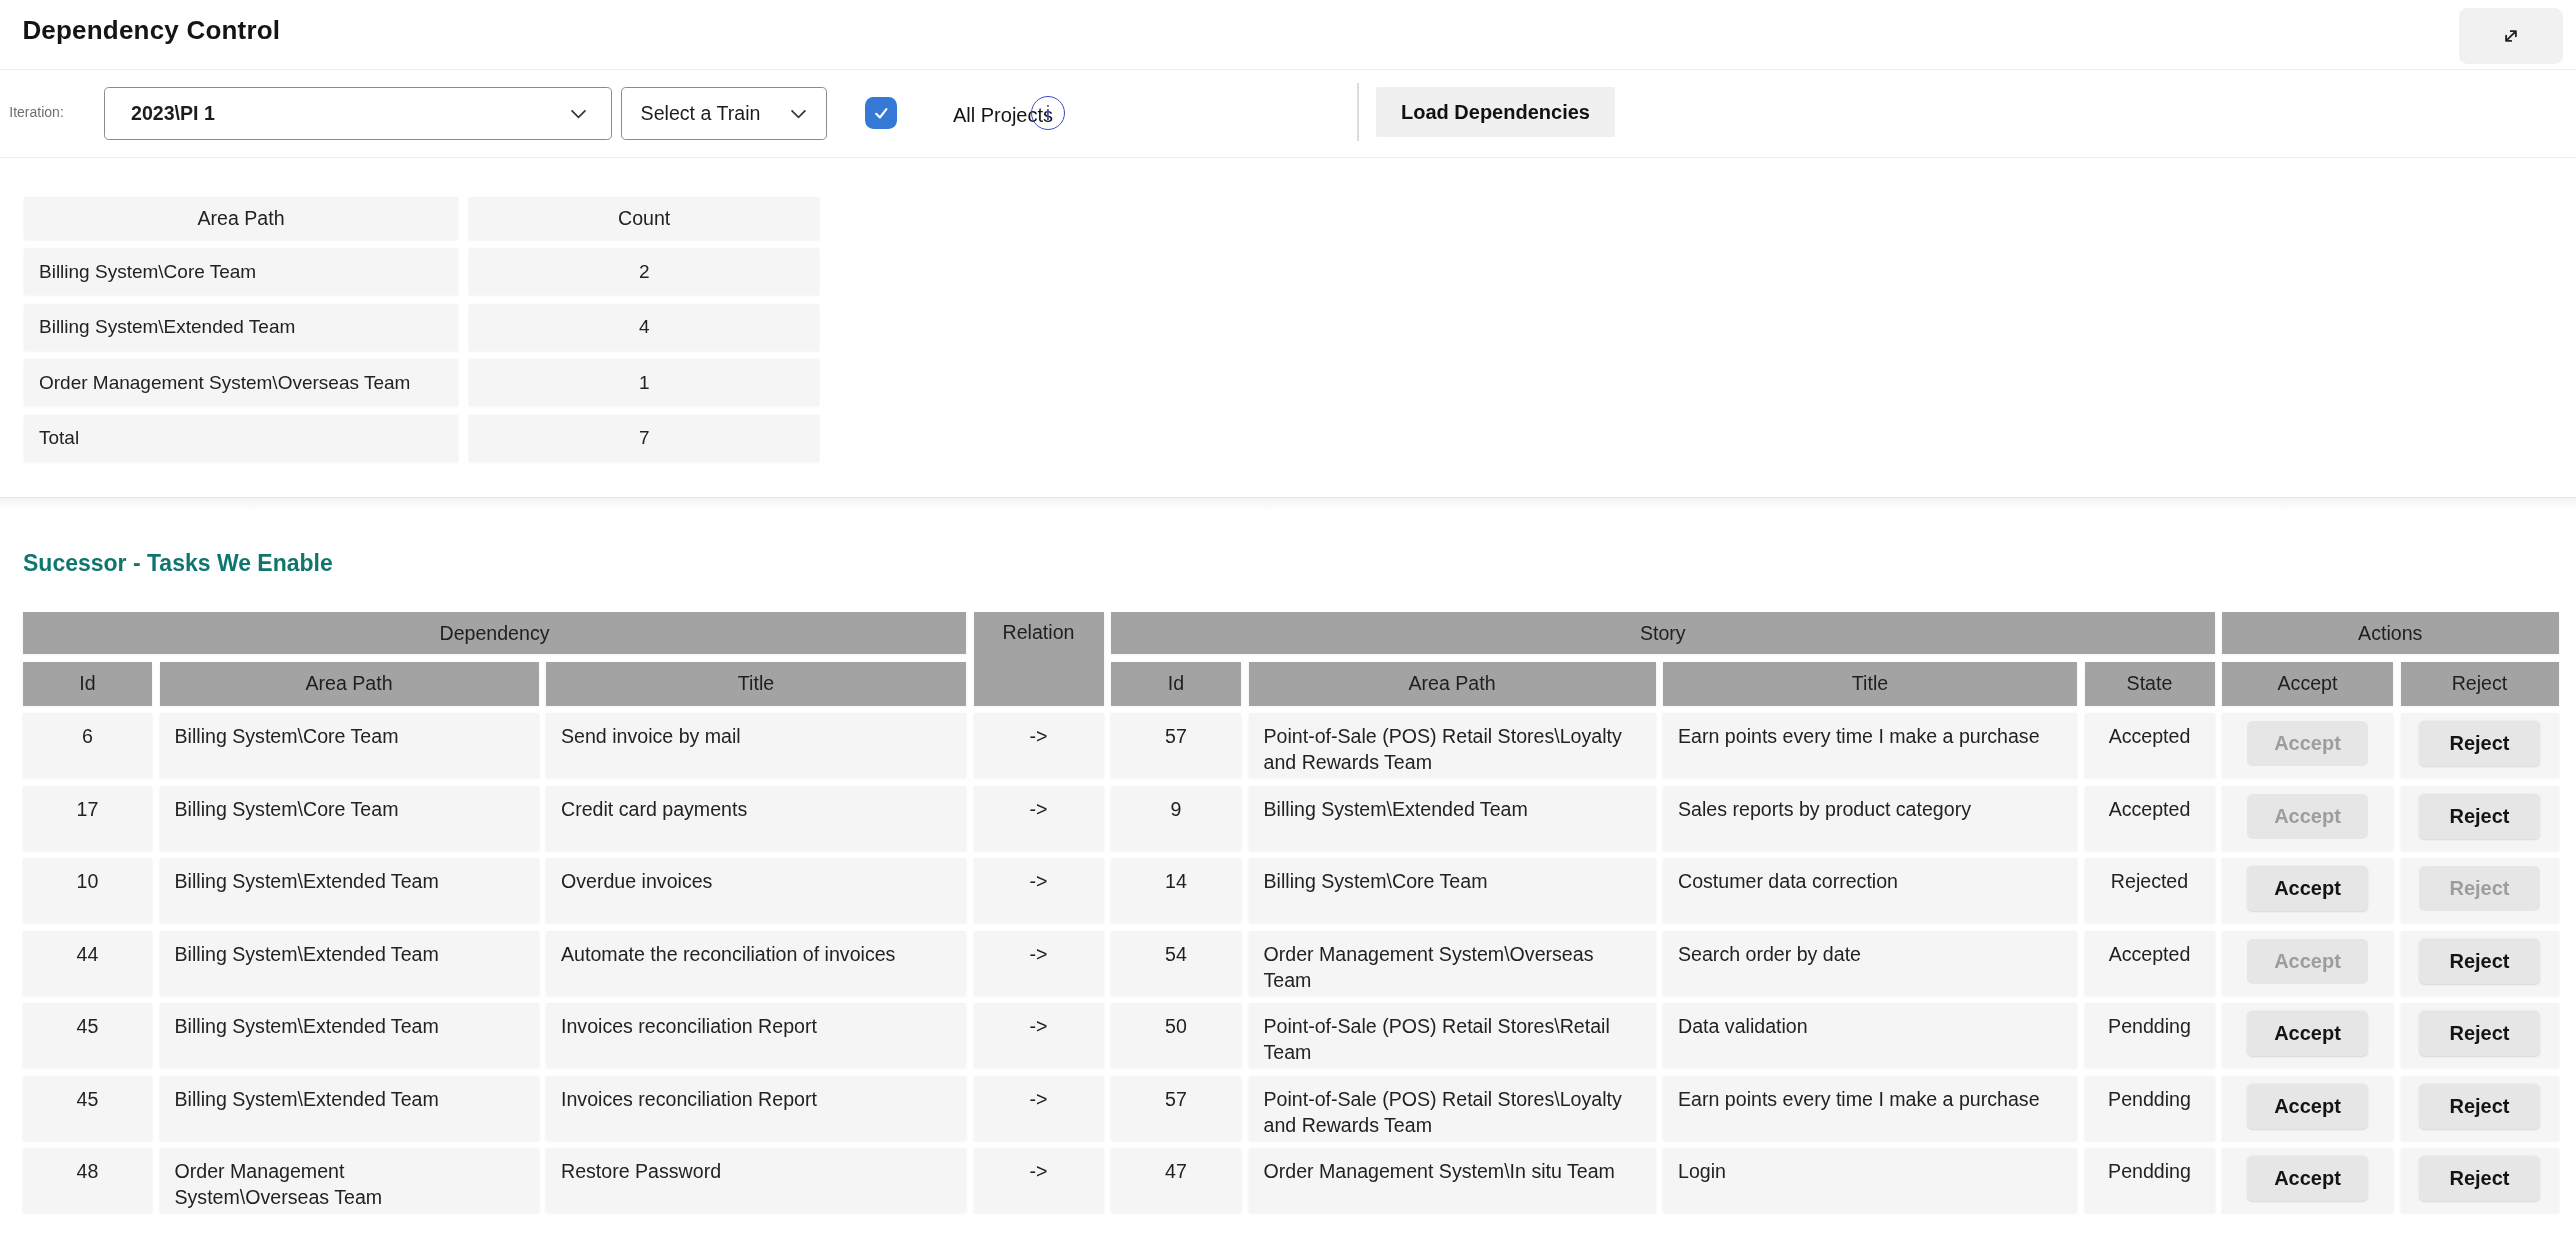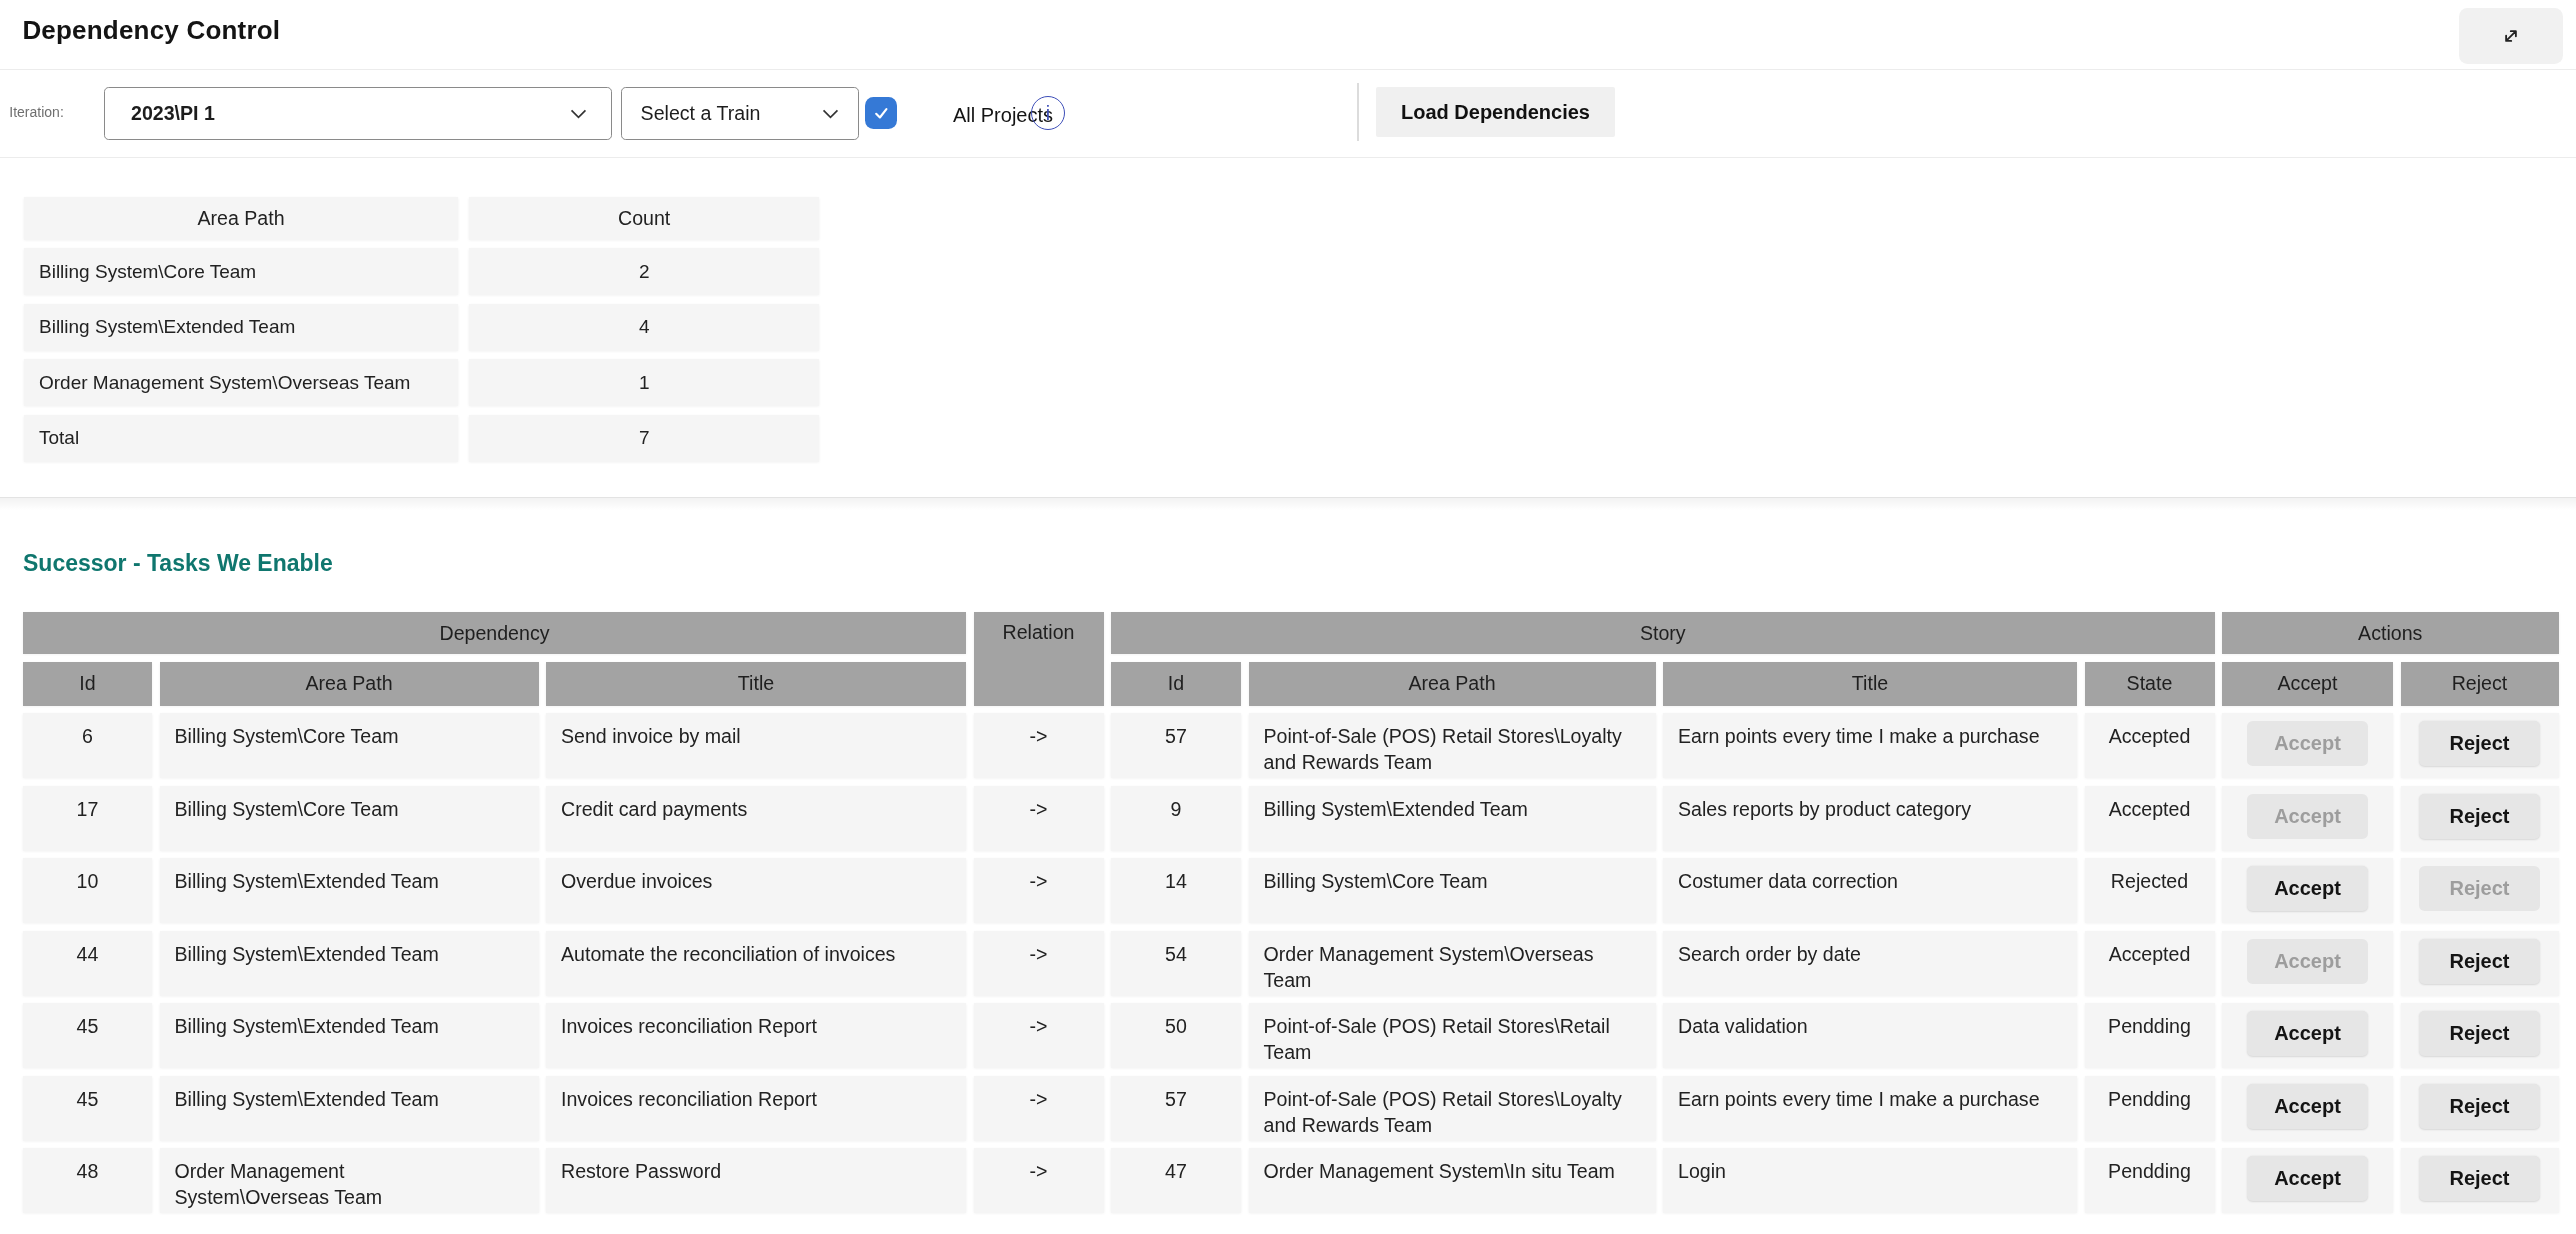--- a/index.html
+++ b/index.html
@@ -10,21 +10,21 @@
   
   .app-header { position:absolute; top:0; left:0; right:0; height:70px; background:#fff; border-bottom:0.9px solid #ececec; }
   .page-title { position:absolute; left:22.4px; top:15px; margin:0; font-size:26px; font-weight:600; color:#141414; letter-spacing:0.2px; }
   .expand-btn { position:absolute; right:13px; top:7.5px; width:104px; height:56px; background:#f1f1f1; border:none; border-radius:8.4px; display:flex; align-items:center; justify-content:center; cursor:pointer; }
 
   
   .toolbar { position:absolute; top:70px; left:0; right:0; height:88px; background:#fff; border-bottom:0.9px solid #ececec; }
   .iter-label { position:absolute; left:9.3px; top:34px; font-size:14px; color:#6f6f6f; }
   .dd { position:absolute; background:#fff; border:1.4px solid #8a8a8a; border-radius:4.7px; display:flex; align-items:center; cursor:pointer; }
   .dd-iteration { left:104px; top:17px; width:508px; height:53px; padding:16px 26px; }
-  .dd-train { left:621px; top:17px; width:238px; height:53px; padding:0 18.6px; }
+  .dd-train { left:621px; top:17px; width:206px; height:53px; padding:0 18.6px; }
   .dd-value { font-size:19.6px; color:#1d1d1d; }
   .dd-iteration .dd-value { font-weight:600; }
   .chev { position:absolute; right:24px; top:50%; margin-top:-4.7px; }
   .dd-train .chev { right:18.6px; }
   .checkbox { position:absolute; left:865px; top:27px; width:32px; height:32px; border-radius:8.4px; background:#3579d6; display:flex; align-items:center; justify-content:center; cursor:pointer; }
   .cb-label { position:absolute; left:914px; top:34px; font-size:20px; color:#141414;margin-left:39px; }
   .info { position:absolute; left:1031px; top:26px; width:34px; height:34px; border:1.9px solid #3d4eb8; border-radius:50%; color:#3d4eb8; display:flex; align-items:center; justify-content:center; font-size:19.6px; cursor:pointer; }
   .vdiv { position:absolute; left:1357px; top:13px; width:1.9px; height:58px; background:#dcdcdc; }
   .load-btn { position:absolute; left:1376px; top:17px; height:50px; padding:4px 25px; background:#f0f0f0; border:none; border-radius:1.9px; font-family:inherit; font-size:20px; font-weight:700; color:#111; cursor:pointer; }
 

